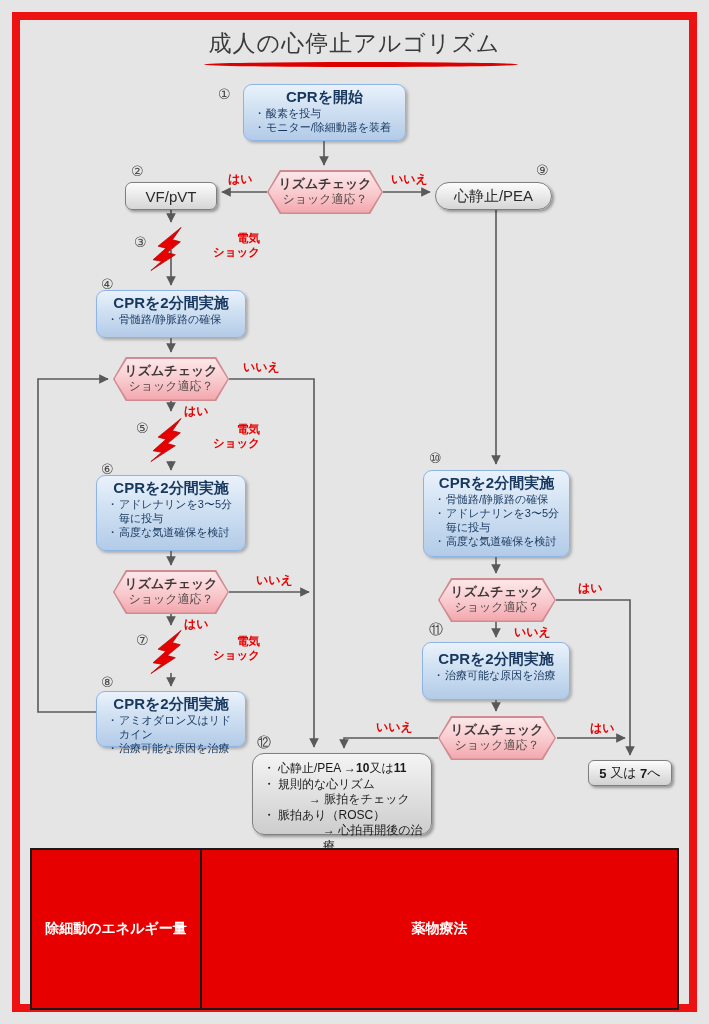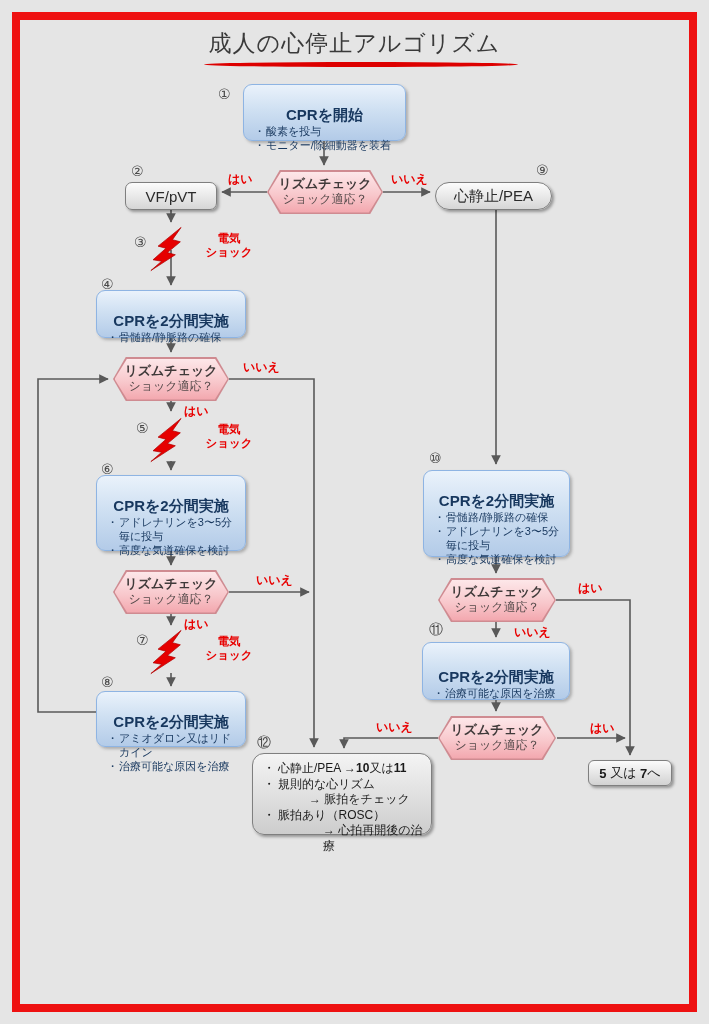--- a/index.html
+++ b/index.html
@@ -9,25 +9,25 @@
          border:8px solid #ee1111;box-sizing:border-box;}
   .pg-title{position:absolute;left:0;top:28px;width:709px;text-align:center;
             font-size:23px;color:#3a3a3a;letter-spacing:1px;}
   .underline{position:absolute;left:204px;top:62px;width:314px;height:5px;
              background:#dd0000;border-radius:50%;}
   svg.wires{position:absolute;left:0;top:0;}
   .w{stroke:#595959;stroke-width:1.6;fill:none;marker-end:url(#ah);}
   .stepnum{position:absolute;font-size:14px;color:#4a4a4a;}
   .lbl{position:absolute;color:#e80000;font-weight:bold;font-size:12px;white-space:nowrap;}
   .shock{position:absolute;width:62px;color:#e80000;font-weight:bold;font-size:11.5px;
-         line-height:1.25;text-align:center;}
+         line-height:1.25;text-align:right;}
   .bolt{position:absolute;}
   .bluebox{position:absolute;box-sizing:border-box;border:1.5px solid #8eb4e3;border-radius:9px;
            background:linear-gradient(180deg,#eaf2fb 0%,#cfe0f2 45%,#b3cbe8 100%);
-           box-shadow:2px 2px 3px rgba(90,90,90,.4);color:#17375e;padding:21px 4px 2px 4px;}
+           box-shadow:2px 2px 3px rgba(90,90,90,.4);color:#17375e;padding:3px 4px 2px 4px;}
   .bx-title{font-size:15px;font-weight:bold;text-align:center;line-height:1.2;}
   .br{display:flex;font-size:11px;line-height:1.28;text-align:left;padding-left:6px;}
   .blt{width:12px;flex:none;}
   .bt{flex:1;}
   .graybox{position:absolute;box-sizing:border-box;display:flex;align-items:center;justify-content:center;
            border:1.5px solid #7f7f7f;border-radius:7px;font-size:15px;color:#2b2b2b;
            background:linear-gradient(180deg,#fcfcfc,#d6d6d6);box-shadow:2px 2px 3px rgba(0,0,0,.35);}
   .hex{position:absolute;text-decoration:underline;}
   .ho{position:absolute;inset:0;background:#cf8b91;
       clip-path:polygon(11% 0,89% 0,100% 50%,89% 100%,11% 100%,0 50%);}
@@ -293,17 +293,21 @@
 
   <div class="drugtable">
     <table>
       <colgroup>
           <col style="width:170px;">
           <col style="width:156px;">
           <col style="width:167px;">
           <col>
         </colgroup>
       <tbody>
+          <tr>
+        <td class="th">除細動のエネルギー量</td>
+        <td class="th" colspan="3">薬物療法</td>
+      </tr>
     </tbody>
       </table>
   </div>
 
 </div>
 
 </body></html>

